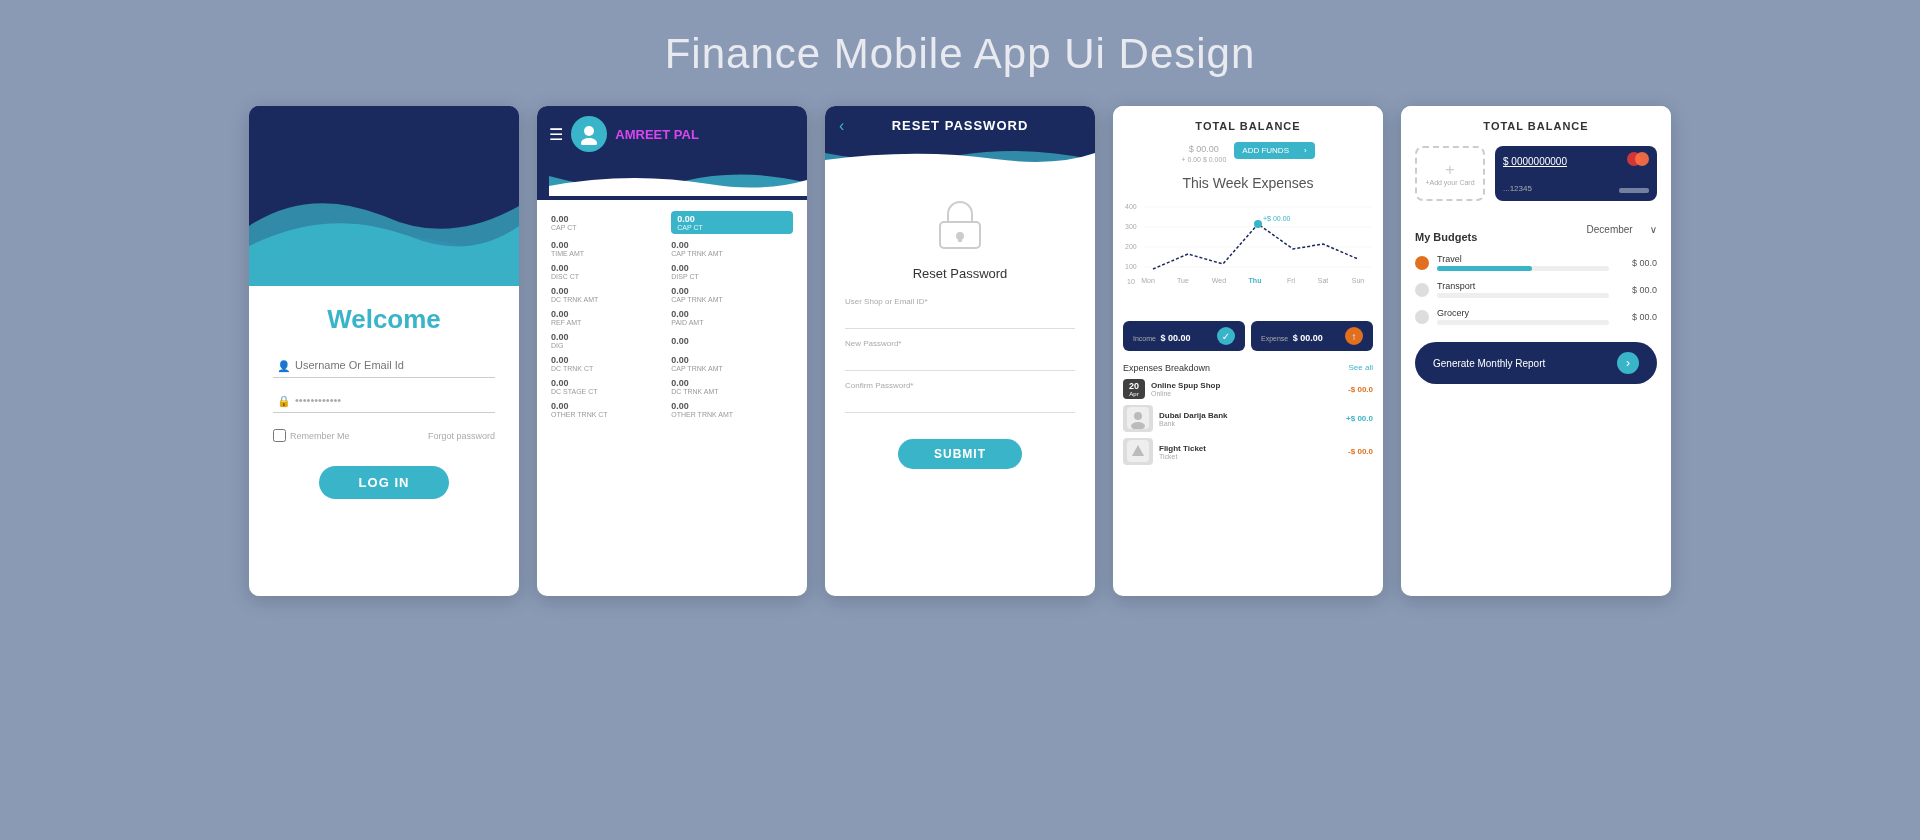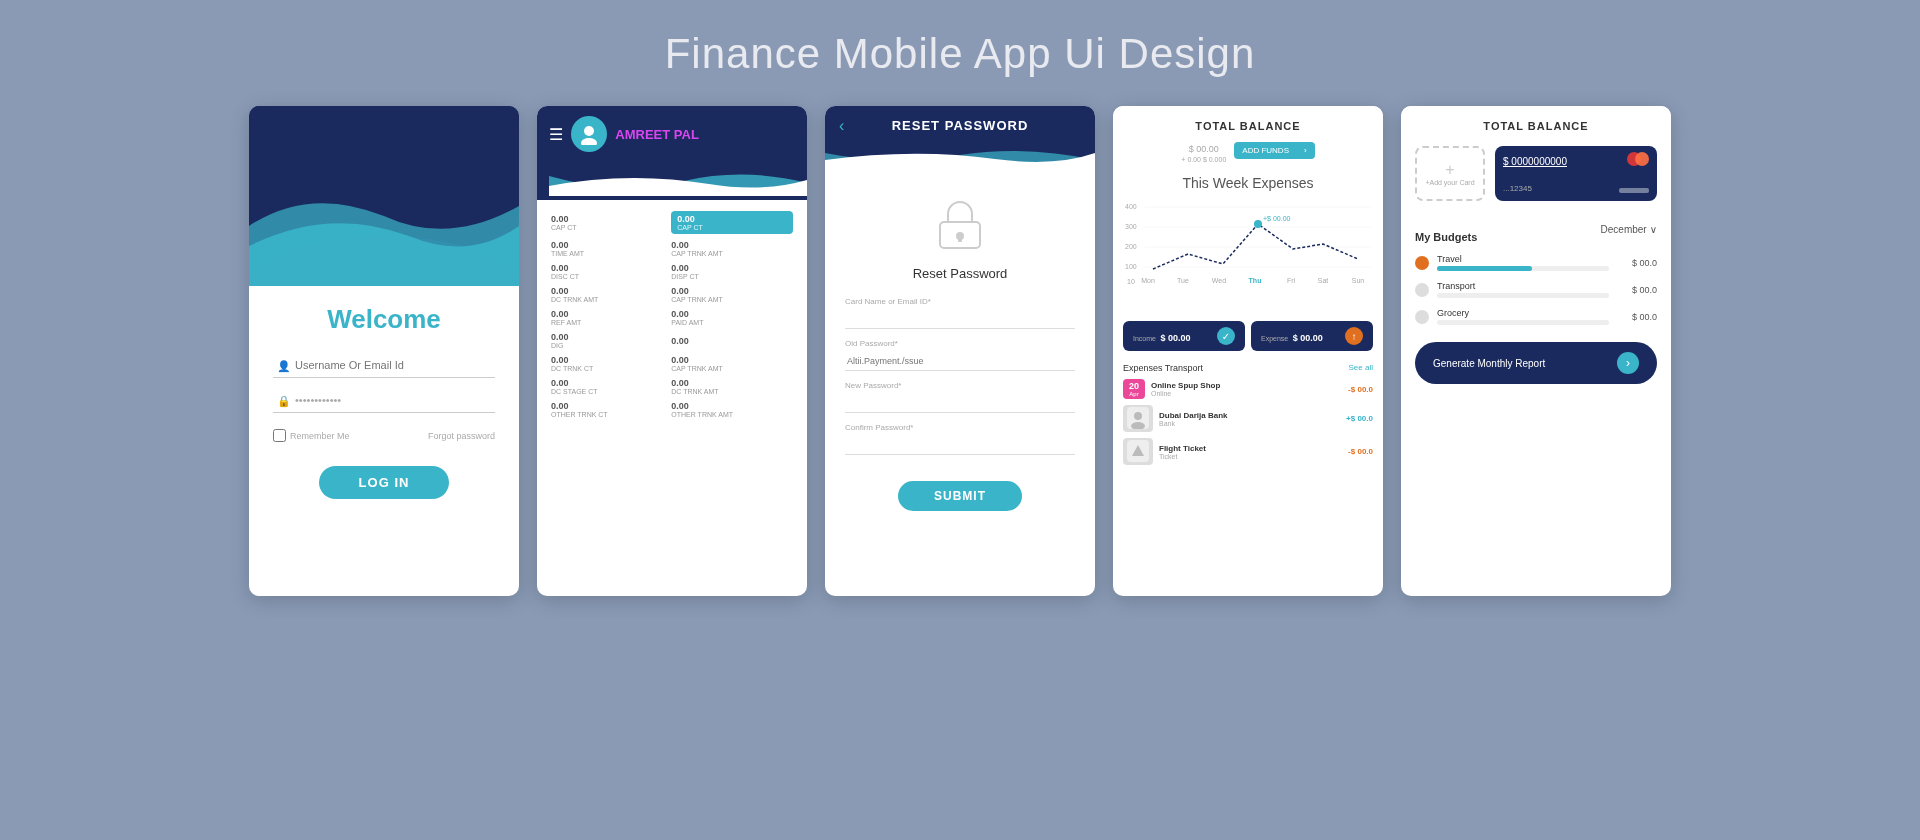--- a/index.html
+++ b/index.html
@@ -357,21 +357,21 @@
       color: #3ab4c8;
       font-size: 8px;
     }
     .breakdown-item {
       display: flex;
       align-items: center;
       gap: 6px;
       margin-bottom: 6px;
     }
     .breakdown-date-badge {
-      background: #ec4899;
+      background: #404040;
       color: #fff;
       border-radius: 4px;
       padding: 2px 4px;
       font-size: 7px;
       text-align: center;
       min-width: 22px;
     }
     .breakdown-date-badge2 {
       background: #ddd;
       color: #aaa;
@@ -475,21 +475,21 @@
       font-size: 11px;
       color: #333;
       font-weight: bold;
       margin-top: 16px;
     }
     .december-label {
       font-size: 10px;
       color: #555;
       display: flex;
       align-items: center;
-      gap: 3px;
+      gap: 17px;
     }
     .budget-item {
       display: flex;
       align-items: center;
       padding: 5px 14px;
       gap: 8px;
     }
     .budget-dot-orange {
       width: 14px;
       height: 14px;
@@ -734,26 +734,22 @@
       <div class="lock-icon-wrap">
         <svg width="60" height="60" viewBox="0 0 60 60">
           <rect x="10" y="28" width="40" height="26" rx="4" fill="none" stroke="#ccc" stroke-width="2"></rect>
           <path d="M18,28 v-8 a12,12 0 0 1 24,0 v8" fill="none" stroke="#ccc" stroke-width="2"></path>
           <circle cx="30" cy="42" r="4" fill="#ccc"></circle>
           <rect x="28" y="42" width="4" height="6" rx="1" fill="#ccc"></rect>
         </svg>
       </div>
       <div class="reset-subtitle">Reset Password</div>
       <div class="reset-form-group">
-        <span class="reset-label">Card Name or Email ID*</span>
+        <span class="reset-label">User Shop or Email ID*</span>
         <input class="reset-input" type="text" style="">
-      </div>
-      <div class="reset-form-group">
-        <span class="reset-label">Old Password*</span>
-        <input class="reset-input" type="text" placeholder="Altii.Payment./ssue" style="">
       </div>
       <div class="reset-form-group">
         <span class="reset-label">New Password*</span>
         <input class="reset-input" type="password" style="">
       </div>
       <div class="reset-form-group">
         <span class="reset-label">Confirm Password*</span>
         <input class="reset-input" type="password" style="">
       </div>
       <button class="submit-btn">SUBMIT</button>
@@ -814,21 +810,21 @@
       <div class="expense-box">
         <div>
           <span class="ie-label">Expense</span>
           <span class="ie-amount">$ 00.00</span>
         </div>
         <div class="ie-icon-up">↑</div>
       </div>
     </div>
     <div class="expenses-breakdown">
       <div class="breakdown-header">
-        <span>Expenses Transport</span>
+        <span>Expenses Breakdown</span>
         <span class="see-all">See all</span>
       </div>
       <div class="breakdown-item">
         <div class="breakdown-date-badge">
           <div style="font-size:9px;font-weight:bold;">20</div>
           <div style="font-size:6px;">Apr</div>
         </div>
         <div class="breakdown-info">
           <div class="breakdown-name">Online Spup Shop</div>
           <div class="breakdown-sub">Online</div>

